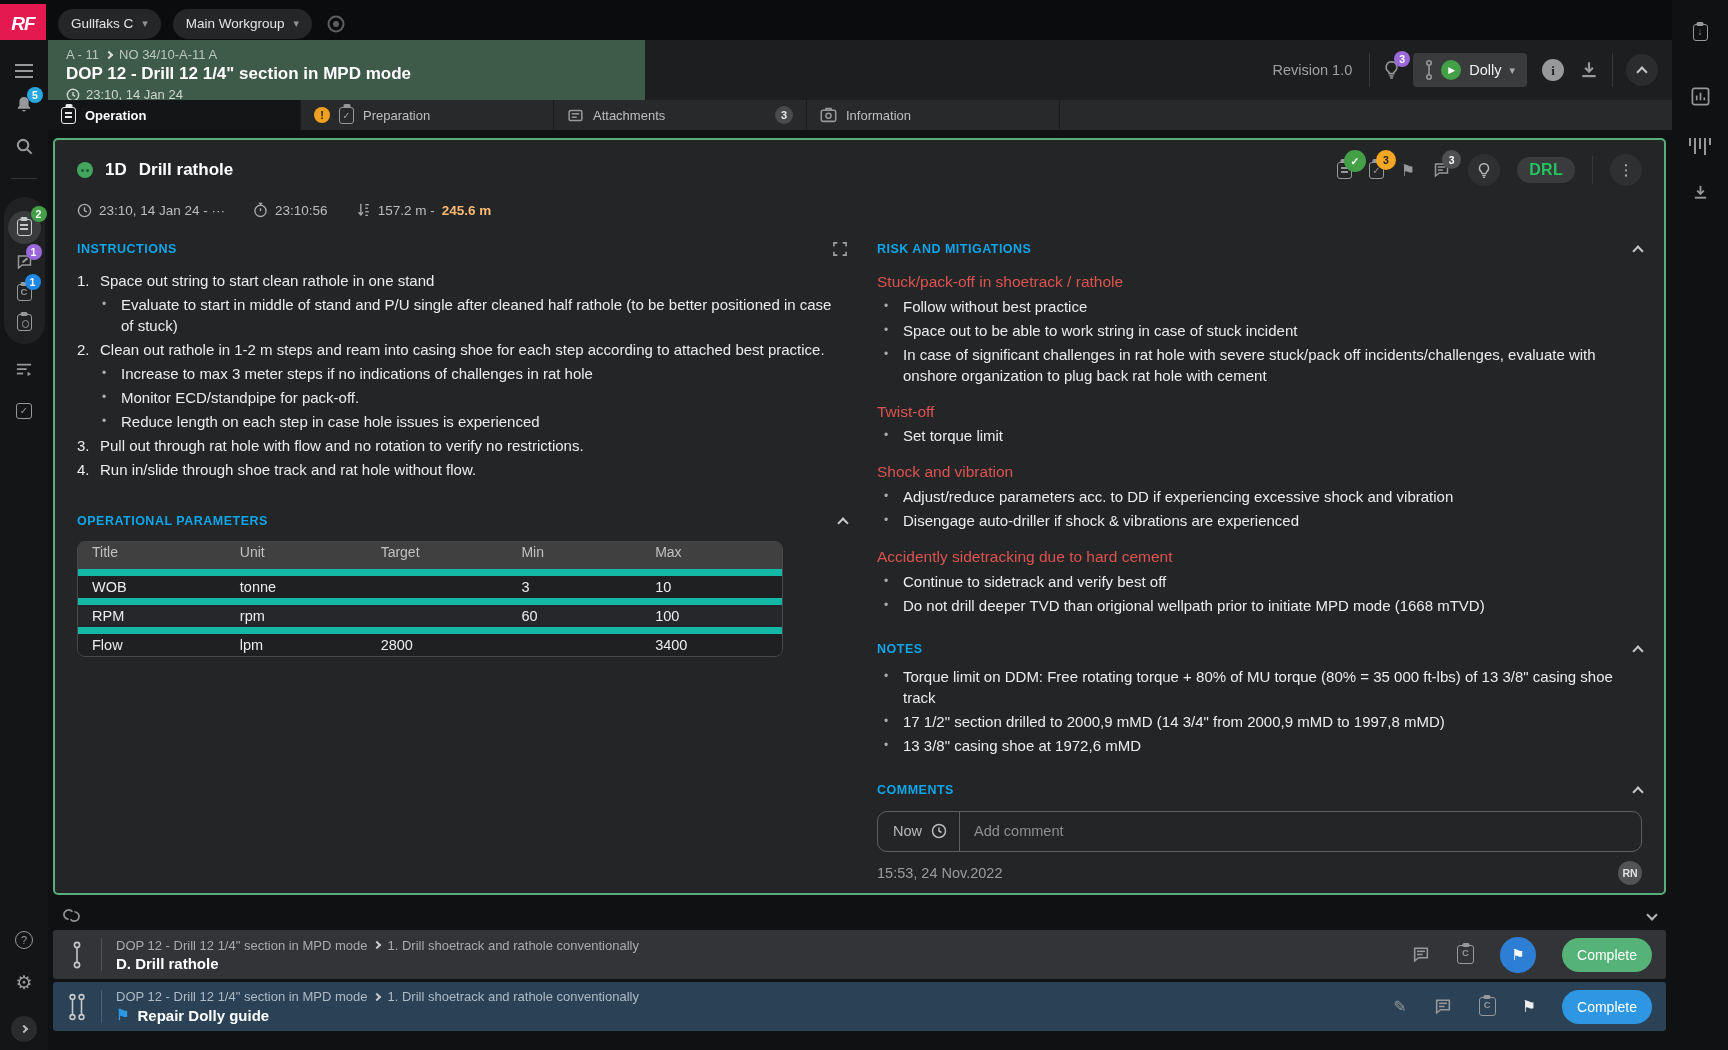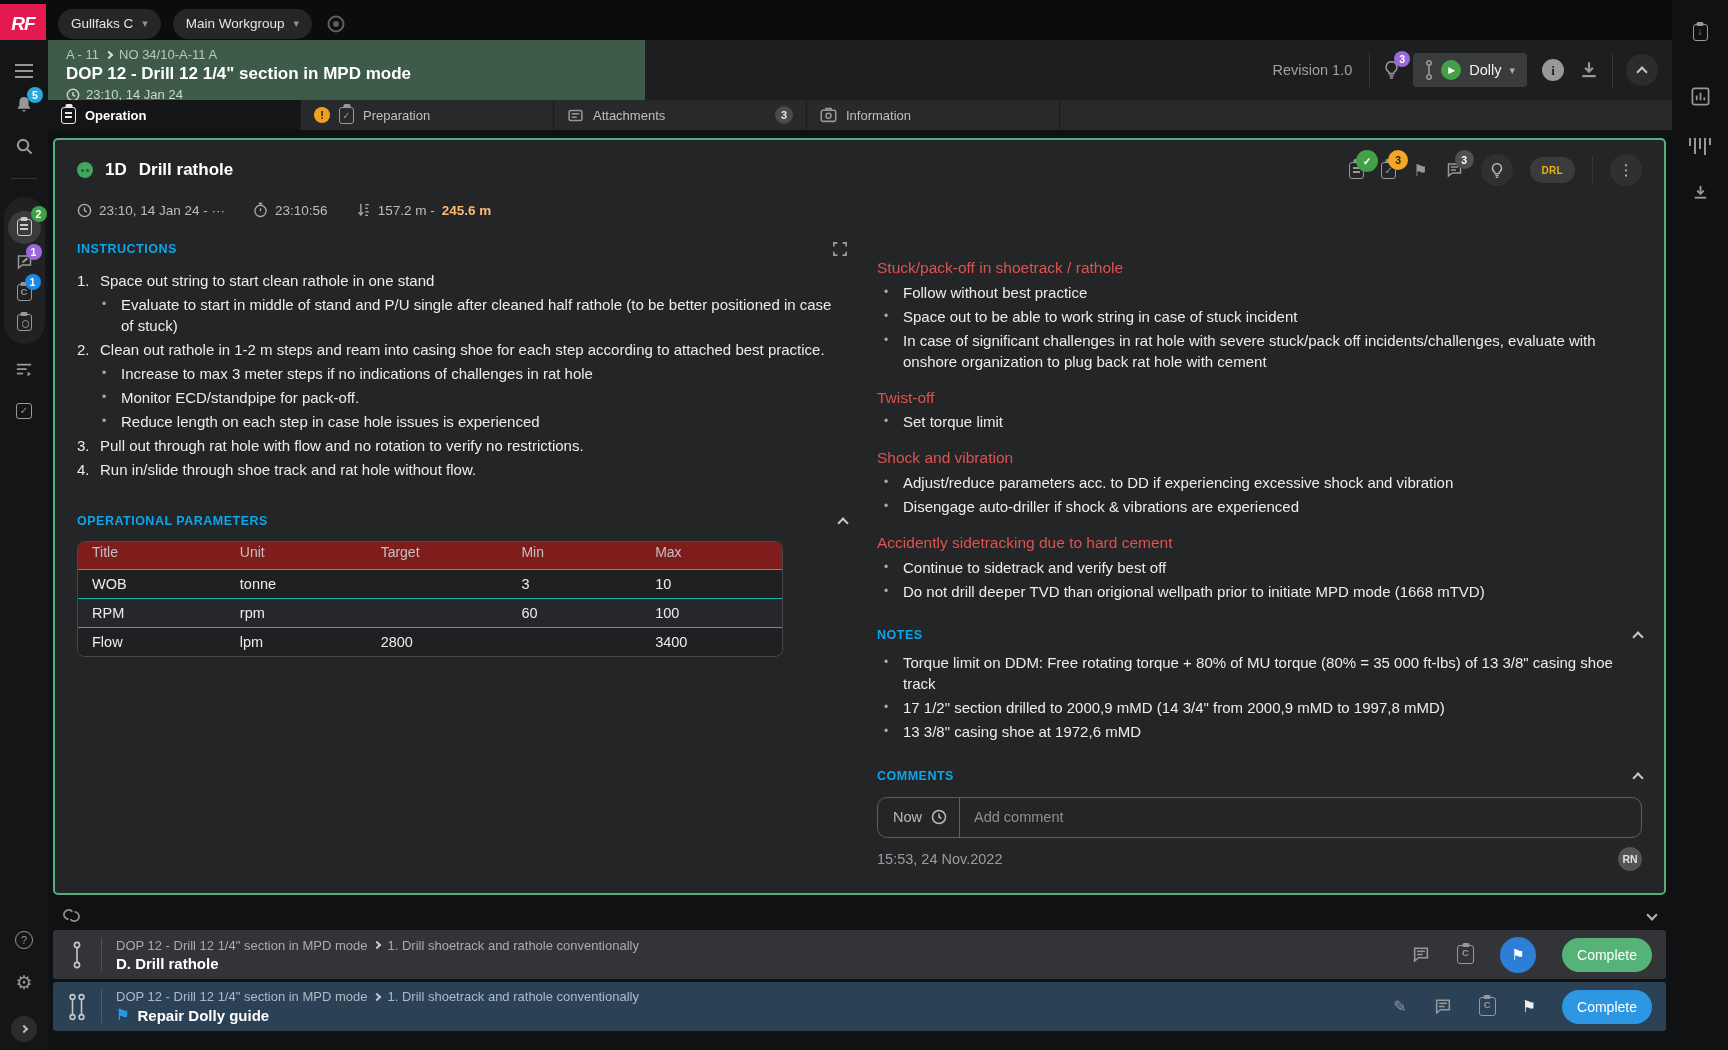--- a/index.html
+++ b/index.html
@@ -83,43 +83,43 @@
           border:2px solid #58ad7c; border-radius:5px; padding:14px 22px 0; }
   .act-head{ display:flex; align-items:center; }
   .act-dot{ width:16px; height:16px; border-radius:50%; background:#43a55f; position:relative; }
   .act-dot::after{ content:""; position:absolute; left:4px; top:6.5px; width:3px; height:3px; border-radius:50%;
                    background:#1c5c33; box-shadow:5px 0 0 #1c5c33; }
   .act-title{ font-size:17px; font-weight:bold; color:#fff; margin-left:12px; }
   .act-title b{ margin-right:12px; }
   .act-icons{ margin-left:auto; display:flex; align-items:center; gap:17px; }
   .gbadge{ background:#f5a623; color:#212121; }
   .graybadge{ background:#4e5052; color:#fff; }
-  .type-pill{ background:#3a3b3d; border-radius:13px; height:26px; padding:0 12px; font-size:10px; color:#eab308;
+  .type-pill{ background:#3a3b3d; border-radius:13px; height:26px; padding:0 12px; font-size:16px; color:#22c55e;
               display:flex; align-items:center; font-weight:bold; letter-spacing:.3px; }
   .meta{ display:flex; align-items:center; gap:28px; margin-top:16px; color:#bcbdbf; font-size:13.5px; }
   .meta .m{ display:flex; align-items:center; gap:7px; }
   .meta b{ color:#fdba74; }
 
   .cols{ display:flex; gap:30px; margin-top:24px; }
   .col-l{ flex:0 0 770px; }
   .col-r{ flex:1; min-width:0; }
   .sec-h{ display:flex; align-items:center; justify-content:space-between; color:#0ea5e9; font-size:12.5px;
           font-weight:bold; letter-spacing:.5px; }
   .list{ margin-top:14px; font-size:15px; color:#ececec; line-height:1.4; }
   .oli{ display:flex; margin-top:3px; }
   .oli .n{ flex:0 0 23px; }
   .bul{ display:flex; margin-top:3px; padding-left:25px; }
   .bul::before{ content:"•"; flex:0 0 19px; color:#a9abad; font-size:12px; line-height:21px; }
   .col-r .bul{ padding-left:7px; }
 
   .params{ margin-top:34px; }
   table{ border-collapse:separate; border-spacing:0; width:706px; margin-top:13px; font-size:14.5px;
          border:1px solid #47484a; border-radius:8px; overflow:hidden; table-layout:fixed; }
-  th{ background:#7f1d1d; color:#c0c1c3; font-weight:normal; text-align:left; height:27px; padding:0 0 7px 14px; font-size:14px; }
-  td{ height:29px; padding:0 0 0 14px; color:#ececec; border-top:1px solid #14b8a6; }
+  th{ background:#404040; color:#c0c1c3; font-weight:normal; text-align:left; height:27px; padding:0 0 7px 14px; font-size:14px; }
+  td{ height:29px; padding:0 0 0 14px; color:#ececec; border-top:7px solid #14b8a6; }
   tr.dark td{ background:#1e2022; }
   tr.lite td{ background:#26272a; }
 
   .risk-h{ color:#dd5350; font-size:15.5px; margin-top:15px; }
   .notes{ margin-top:26px; }
   .comments{ margin-top:27px; }
   .cbox{ margin-top:14px; height:41px; border:1px solid #5d5f61; border-radius:10px; display:flex; align-items:center; overflow:hidden; }
   .cbox .now{ display:flex; align-items:center; gap:9px; padding:0 12px 0 15px; color:#b9babc; font-size:14.5px; height:100%; }
   .cbox .sep{ width:1px; height:100%; background:#5d5f61; }
   .cbox input{ flex:1; background:transparent; border:none; outline:none; color:#e8e8e8; font-size:14.5px; padding:0 14px;
@@ -524,20 +524,24 @@
                   <td>2800</td>
                   <td></td>
                   <td>3400</td>
               </tr>
             </tbody>
           </table>
         </div>
       </div>
 
       <div class="col-r">
+        <div class="sec-h">
+          <span>RISK AND MITIGATIONS</span>
+          <span class="chv up" style="color:#c5c7c9; margin-top:4px"></span>
+        </div>
         <div class="list" style="margin-top:2px">
           <div class="risk-h">Stuck/pack-off in shoetrack / rathole</div>
           <div class="bul">
               <span>Follow without best practice</span>
             </div>
           <div class="bul">
               <span>Space out to be able to work string in case of stuck incident</span>
             </div>
           <div class="bul">
               <span>In case of significant challenges in rat hole with severe stuck/pack off incidents/challenges, evaluate with onshore organization to plug back rat hole with cement</span>

